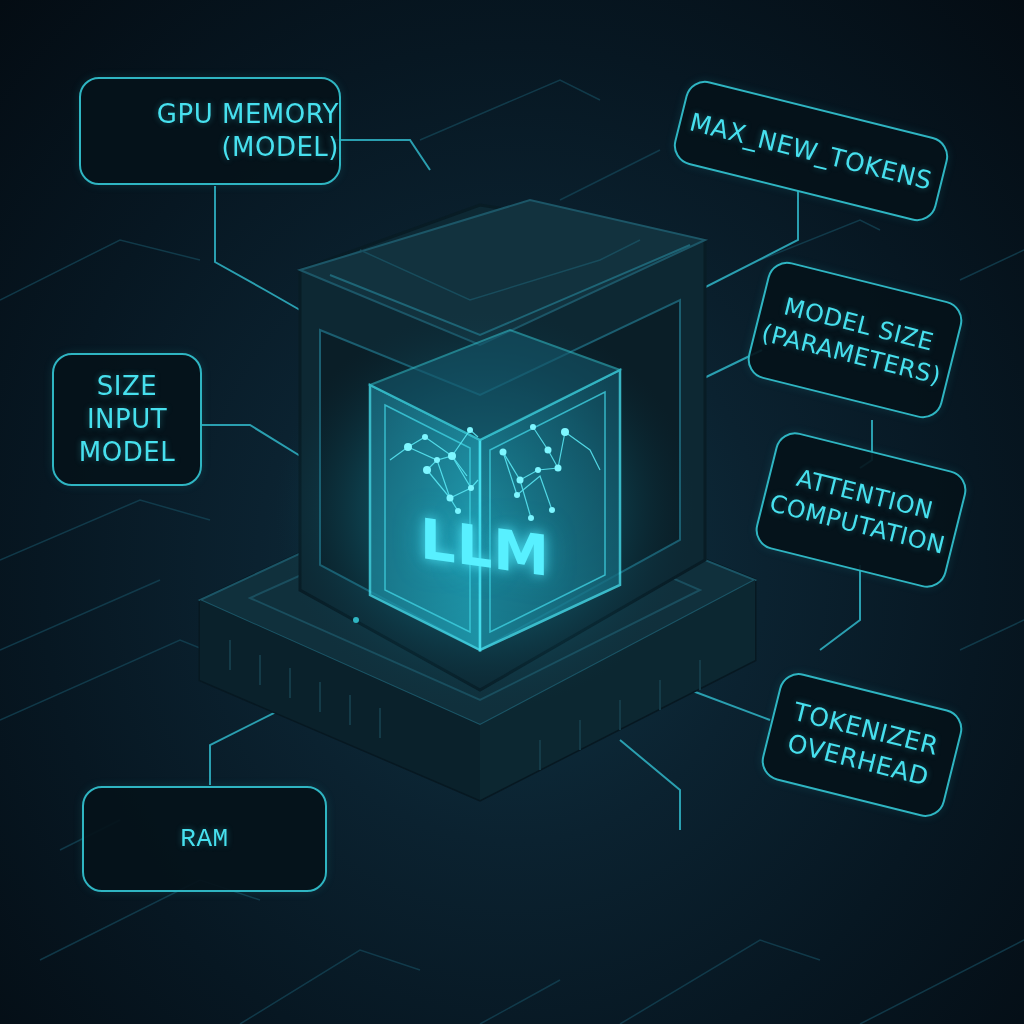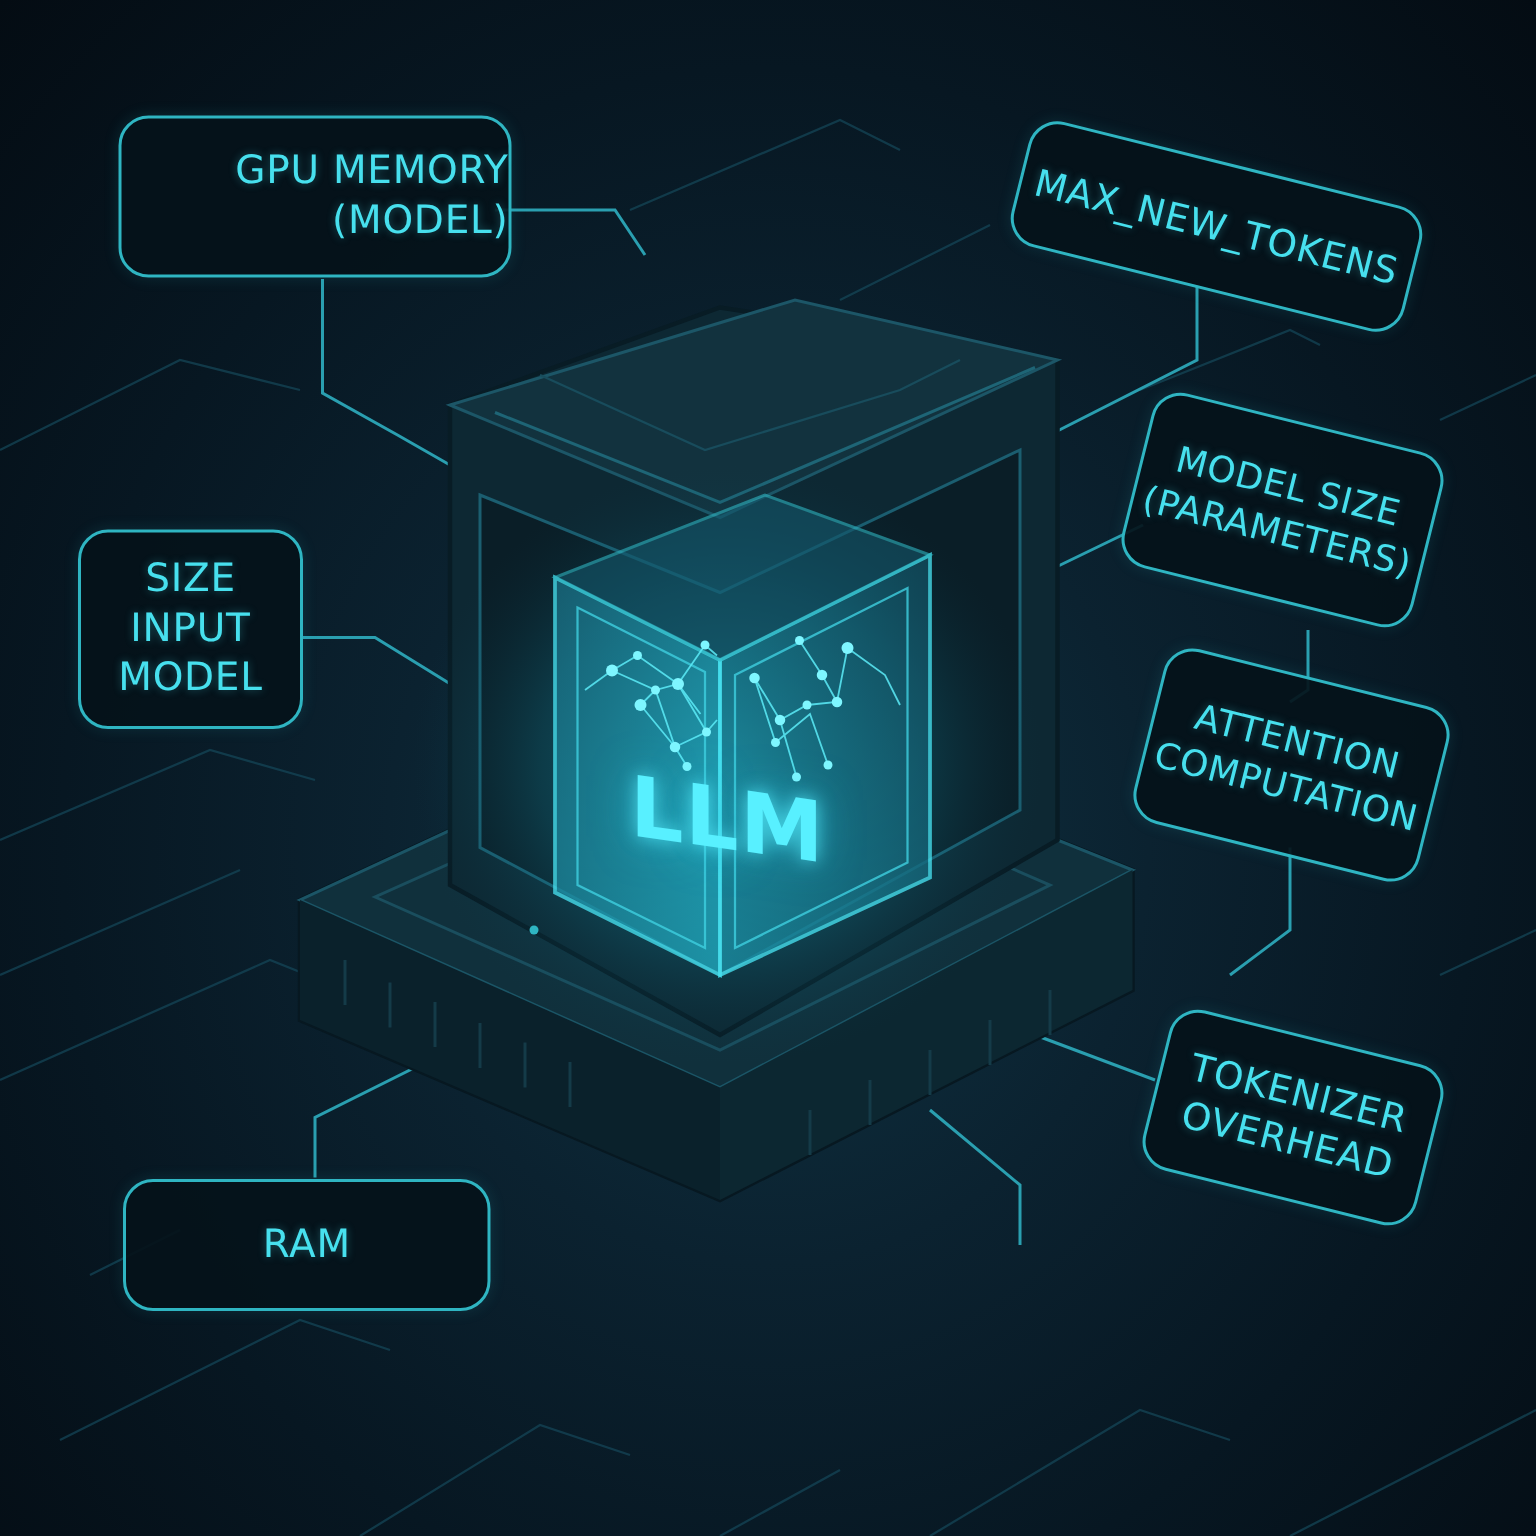--- a/index.html
+++ b/index.html
@@ -181,15 +181,15 @@
 <div class="label-box" style="left:763px; top:450px; width:196px; height:120px; transform:rotate(14deg); font-size:24px; line-height:31px;">
   <span>ATTENTION</span>
   <span>COMPUTATION</span>
 </div>
 
 <div class="label-box" style="left:768px; top:690px; width:188px; height:110px; transform:rotate(14deg); font-size:25px; line-height:32px;">
   <span>TOKENIZER</span>
   <span>OVERHEAD</span>
 </div>
 
-<div class="label-box" style="left:82px; top:786px; width:245px; height:88px;">
+<div class="label-box" style="left:82px; top:786px; width:245px; height:106px;font-family:Liberation Mono, monospace;">
   <span>RAM</span>
 </div>
 
 </body></html>

